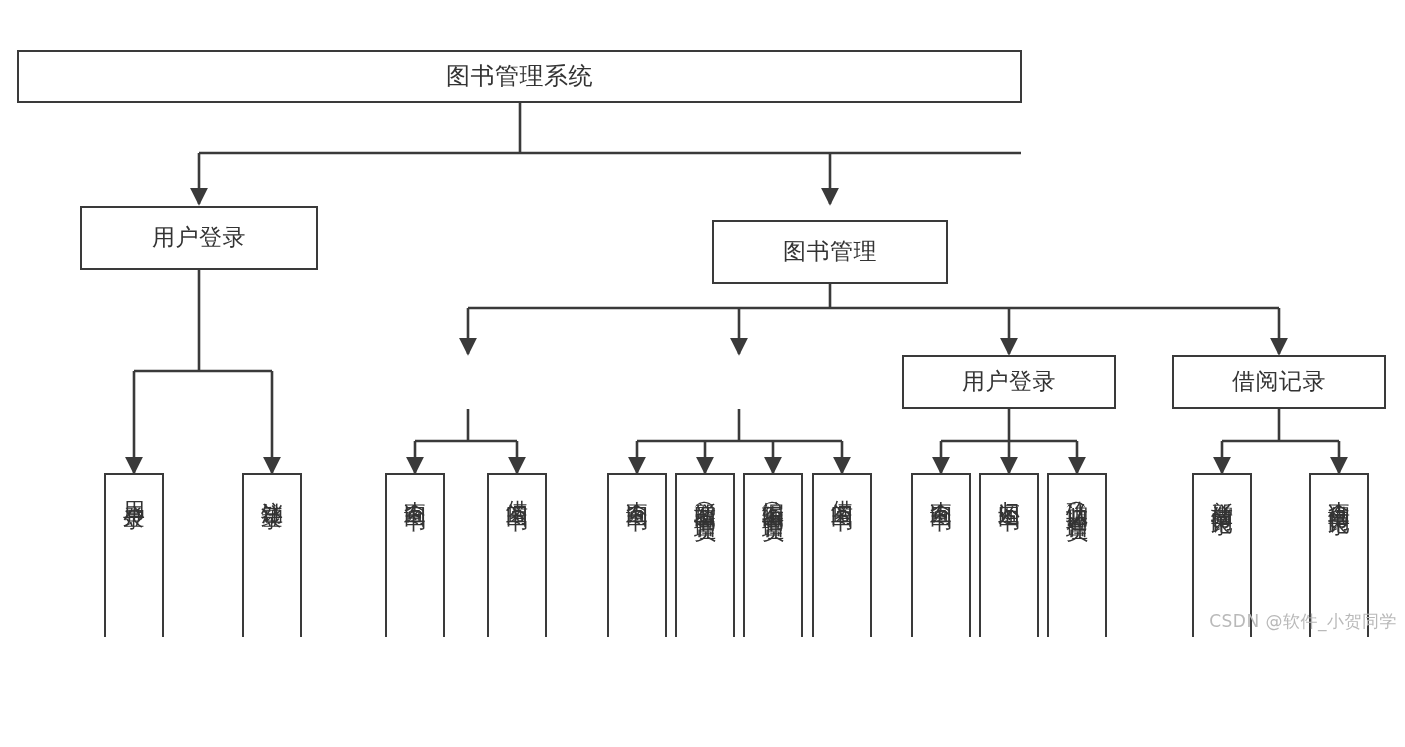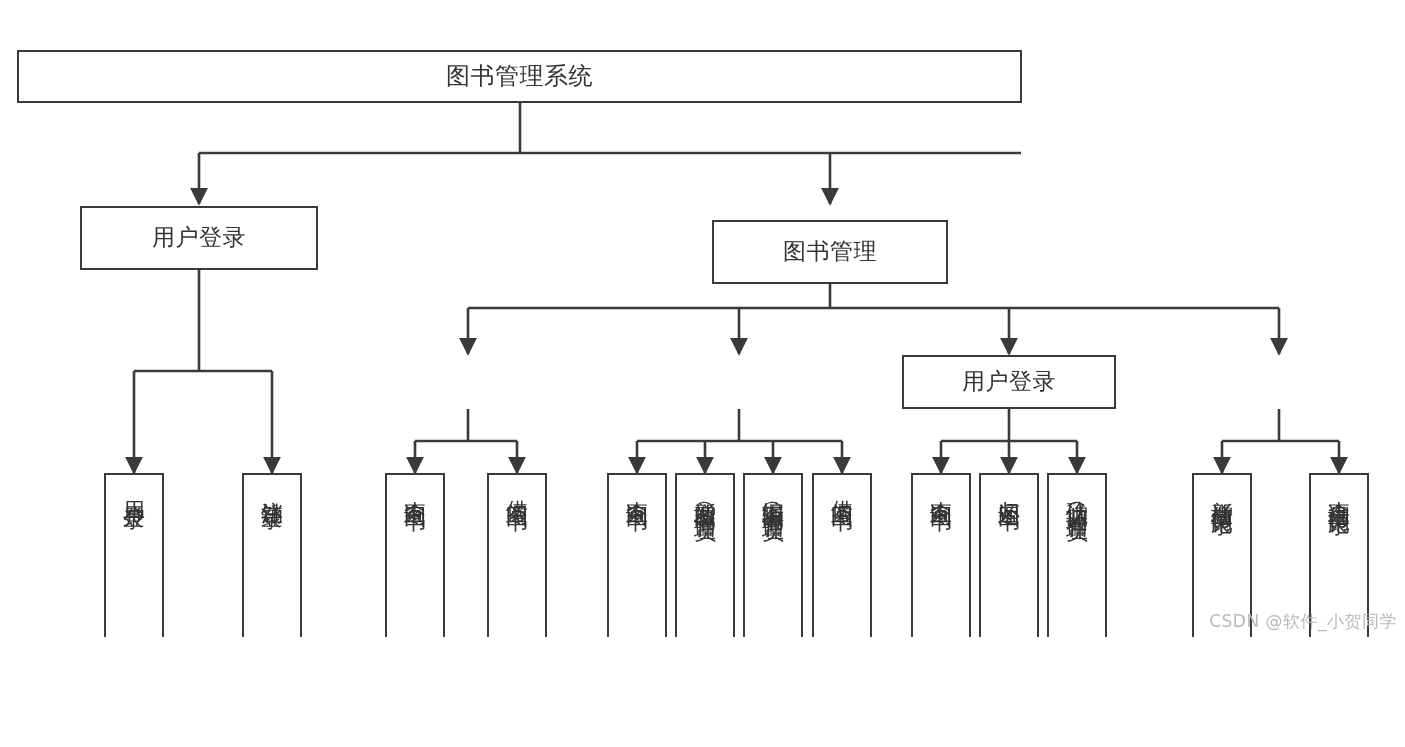--- a/index.html
+++ b/index.html
@@ -139,20 +139,23 @@
   <div class="node horizontal" style="left:80px; top:170px; width:238px; height:64px;">
     <span class="node-label">用户登录</span>
   </div>
   <div class="node horizontal" style="left:712px; top:184px; width:236px; height:64px;">
     <span class="node-label">图书管理</span>
   </div>
 
   <div class="node horizontal" style="left:902px; top:319px; width:214px; height:54px;">
     <span class="node-label">用户登录</span>
   </div>
+  <div class="node horizontal" style="left:1172px; top:319px; width:214px; height:54px;">
+    <span class="node-label">借阅记录</span>
+  </div>
 
   <div class="node vertical" style="left:104px; top:437px; width:60px; height:296px;">
     <span class="node-label">用户登录</span>
   </div>
   <div class="node vertical" style="left:242px; top:437px; width:60px; height:296px;">
     <span class="node-label">注销登录</span>
   </div>
 
   <div class="node vertical" style="left:385px; top:437px; width:60px; height:296px;">
     <span class="node-label">查询图书</span>

